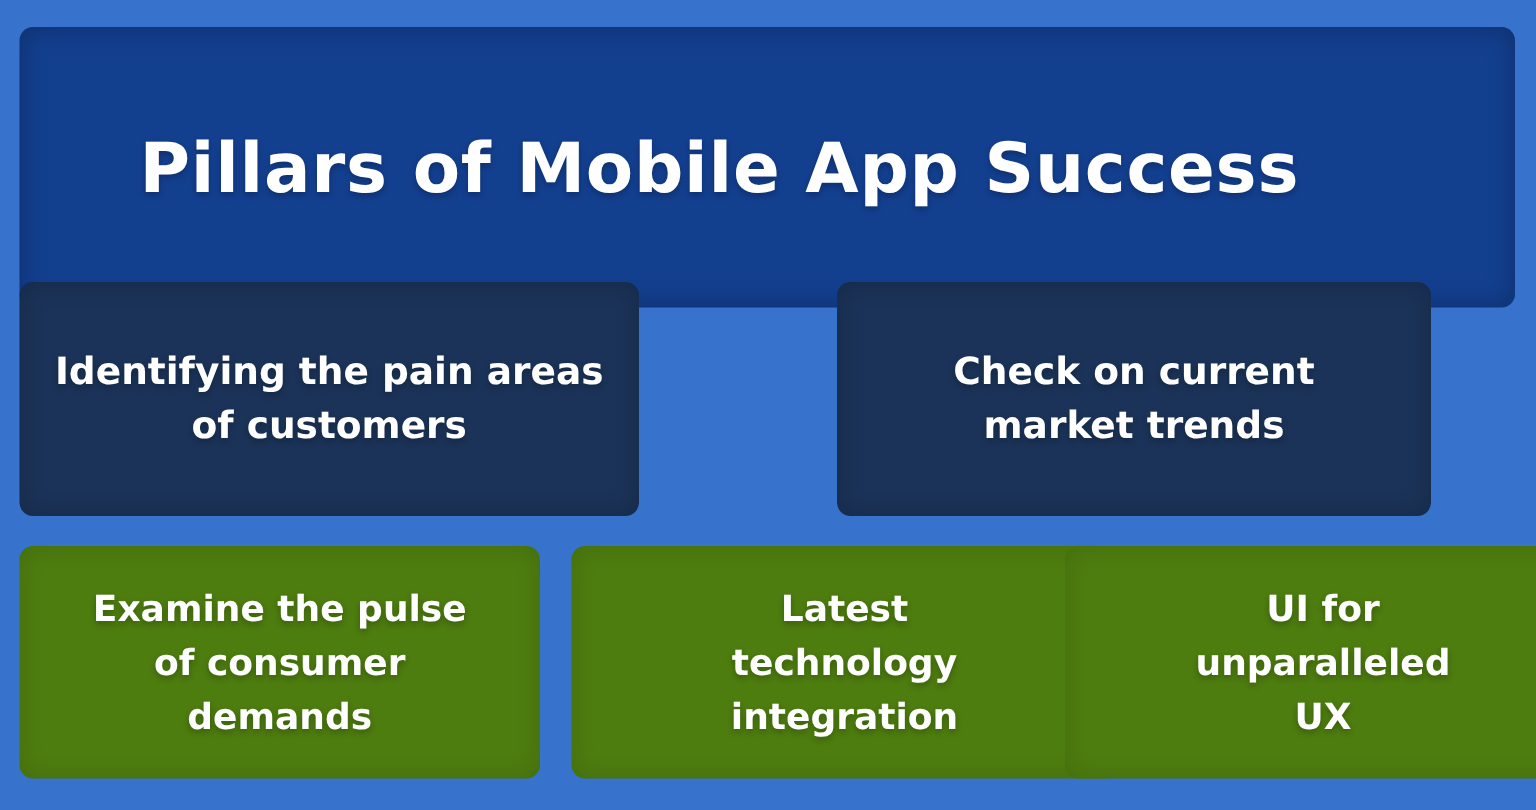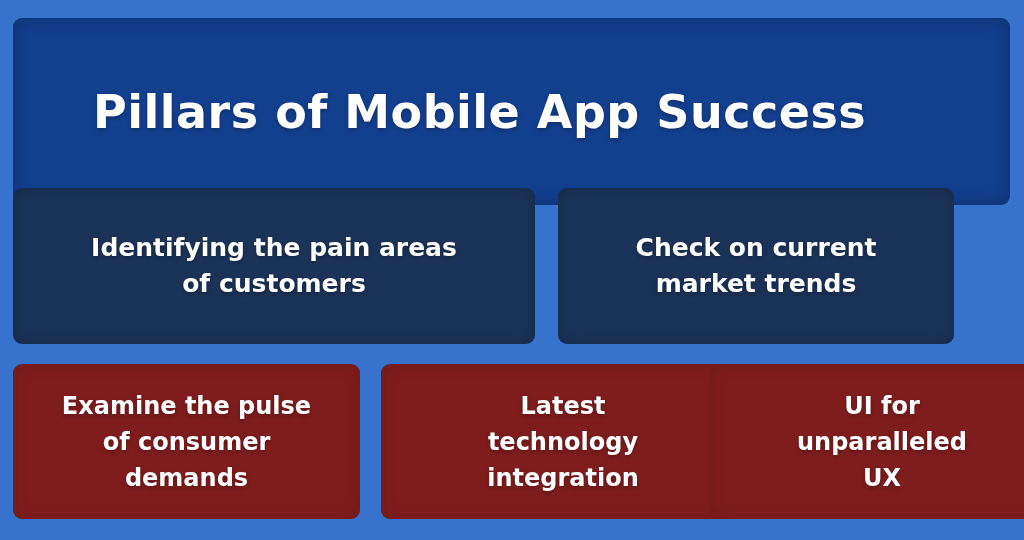--- a/index.html
+++ b/index.html
@@ -5,31 +5,31 @@
   html, body { margin:0; padding:0; }
   body { width:1024px; height:540px; background:#3773cc; position:relative; overflow:hidden;
          font-family:"DejaVu Sans", sans-serif; }
   .box { position:absolute; border-radius:9px; display:flex; align-items:center; justify-content:center;
          text-align:center; color:#fff; font-weight:bold; box-sizing:border-box;
          text-shadow: 0 2px 4px rgba(0,0,0,0.25); }
   .title { left:13px; top:18px; width:997px; height:187px; background:#133f8f;
            box-shadow: inset 0 0 18px rgba(0,0,0,0.25); font-size:46px; padding-left:40px;
            justify-content:flex-start; padding-left:80px; letter-spacing:0.5px; }
   .dark { background:#1b3358; box-shadow: inset 0 0 16px rgba(0,0,0,0.2); font-size:25px; line-height:36px; top:188px; height:156px; }
-  .light { background:#7f1d1d; box-shadow: inset 0 0 16px rgba(0,0,0,0.12); font-size:24px; line-height:36px; top:364px; height:155px; }
+  .light { background:#4d7c0f; box-shadow: inset 0 0 16px rgba(0,0,0,0.12); font-size:24px; line-height:36px; top:364px; height:155px; }
   .txt { white-space:pre-line; }
 </style>
 </head>
 <body>
 
 <div class="box title">
   <span class="txt">Pillars of Mobile App Success</span>
 </div>
 
-<div class="box dark" style="left:13px;width:522px;align-items:center;">
+<div class="box dark" style="left:13px;width:413px;align-items:center;">
   <span class="txt">Identifying the pain areas
 of customers</span>
 </div>
 <div class="box dark" style="left:558px;width:396px;">
   <span class="txt">Check on current
 market trends</span>
 </div>
 
 <div class="box light" style="left:13px;width:347px;">
   <span class="txt">Examine the pulse

